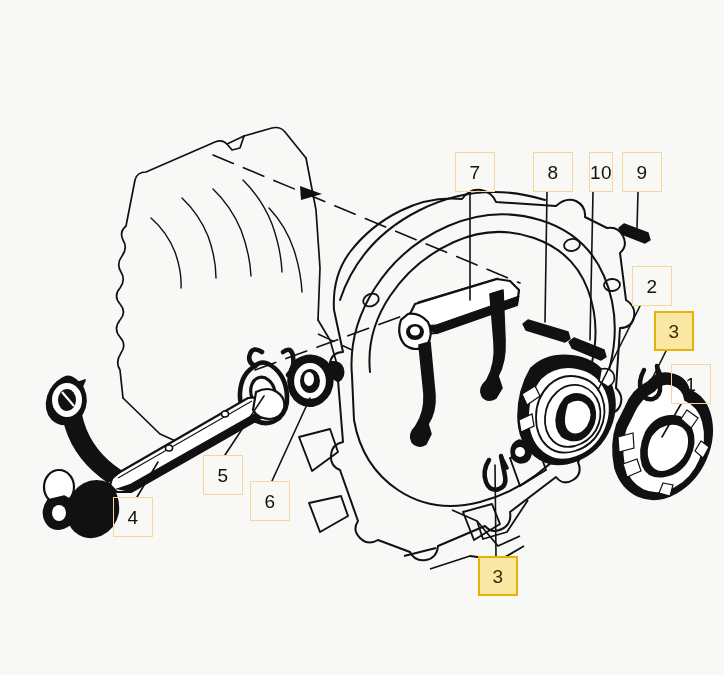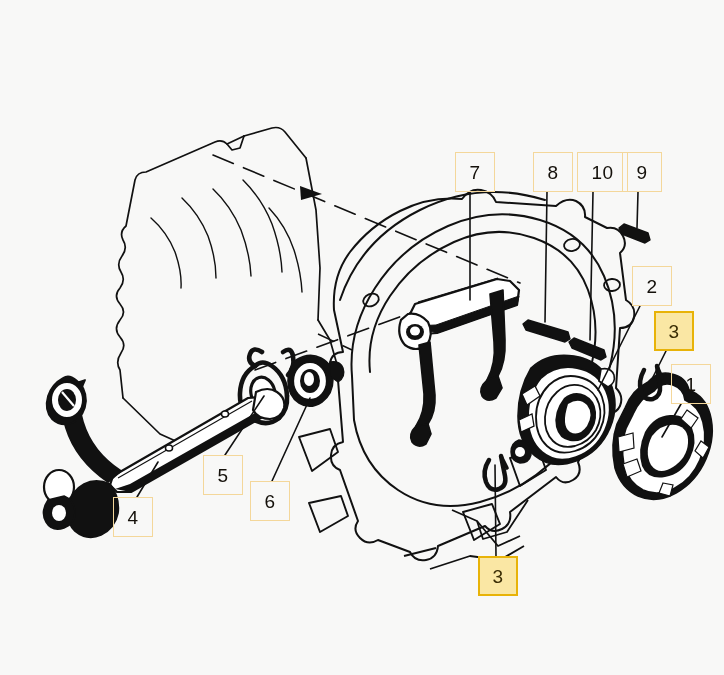--- a/index.html
+++ b/index.html
@@ -378,17 +378,17 @@
   <div id="callout-layer">
       <div class="callout plain" style="left: 671px; top: 364px; width: 40px; height: 40px;">1</div>
       <div class="callout plain" style="left: 632px; top: 266px; width: 40px; height: 40px;">2</div>
       <div class="callout highlight" style="left: 654px; top: 311px; width: 40px; height: 40px;">3</div>
       <div class="callout highlight" style="left: 478px; top: 556px; width: 40px; height: 40px;">3</div>
       <div class="callout plain" style="left: 113px; top: 497px; width: 40px; height: 40px;">4</div>
       <div class="callout plain" style="left: 203px; top: 455px; width: 40px; height: 40px;">5</div>
       <div class="callout plain" style="left: 250px; top: 481px; width: 40px; height: 40px;">6</div>
       <div class="callout plain" style="left: 455px; top: 152px; width: 40px; height: 40px;">7</div>
       <div class="callout plain" style="left: 533px; top: 152px; width: 40px; height: 40px;">8</div>
-      <div class="callout plain" style="left: 577px; top: 152px; width: 51px; height: 40px;">10</div>
+      <div class="callout plain" style="left: 589px; top: 152px; width: 24px; height: 40px;">10</div>
       <div class="callout plain" style="left: 622px; top: 152px; width: 40px; height: 40px;">9</div>
     </div>
 
 </div>
 
 </body></html>

